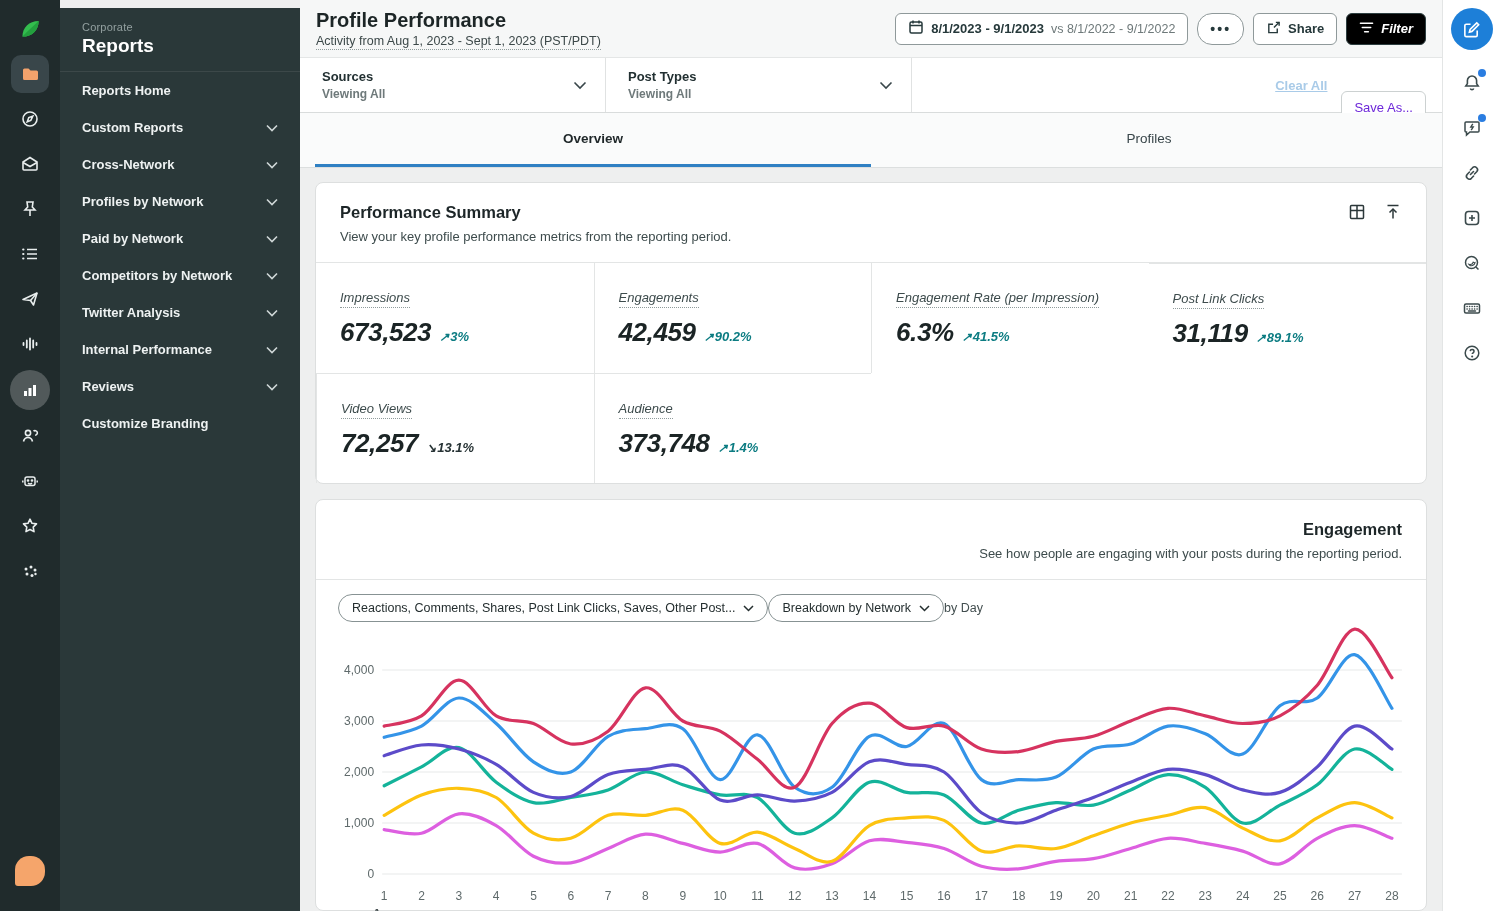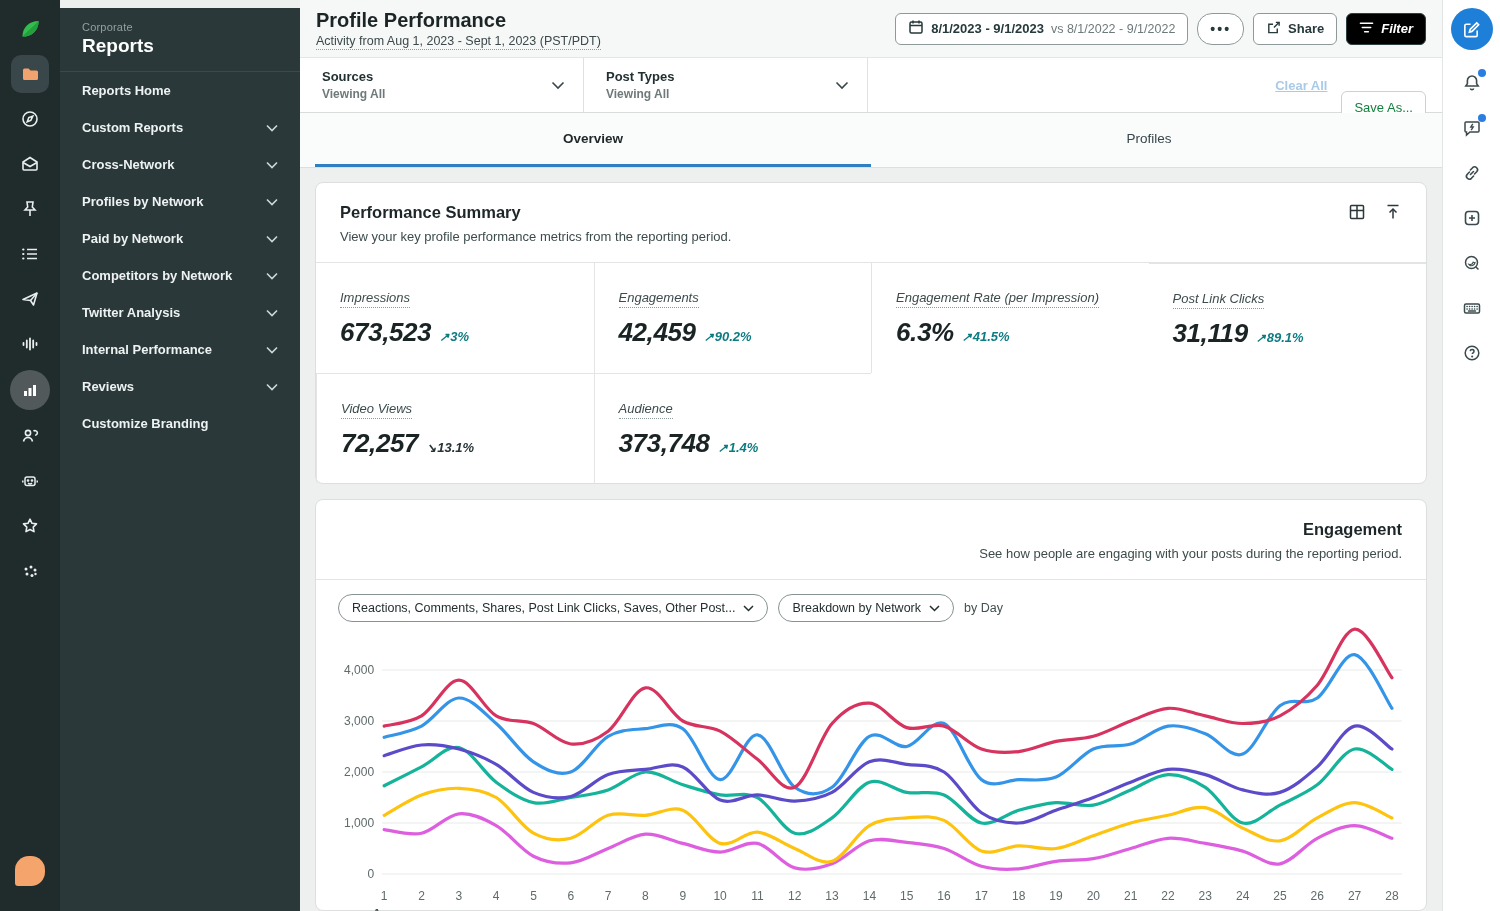--- a/index.html
+++ b/index.html
@@ -37,26 +37,26 @@
   .page-title { font-size:20px; font-weight:700; color:#1c2526; line-height:1.15; }
   .page-subtitle { font-size:12.5px; color:#3c4849; margin-top:2px; }
   .dotted { border-bottom:1px dotted #8f9b9b; padding-bottom:1px; }
   .header-actions { margin-left:auto; display:flex; align-items:center; gap:9px; }
   .btn { display:inline-flex; align-items:center; gap:7px; border:1px solid #8f999a; background:#fff; border-radius:6px; height:32px; padding:0 12px; font-size:13px; font-weight:700; color:#26393b; cursor:pointer; font-family:inherit; }
   .btn .muted { font-weight:400; color:#6e797a; font-size:12.5px; }
   .btn-dark { background:#000000; border-color:#2d3e40; color:#fff;font-style:italic; }
   .btn-ellipsis { letter-spacing:2px; font-size:14px; padding:0 12px; border-radius:15px; }
 
   .filters-row { height:55px; background:#fff; border-bottom:1px solid #d9dcdc; display:flex; align-items:stretch; flex:0 0 auto; }
-  .filter-group { width:284px; border-right:1px solid #e0e2e2; display:flex; align-items:center; justify-content:space-between; padding:0 18px 0 22px; cursor:pointer; }
+  .filter-group { width:306px; border-right:1px solid #e0e2e2; display:flex; align-items:center; justify-content:space-between; padding:0 18px 0 22px; cursor:pointer; }
   .filter-label { font-size:13px; font-weight:700; color:#223032; }
   .filter-value { font-size:12px; color:#6e797a; margin-top:3px;font-weight:bold; }
   .filters-right { margin-left:auto; display:flex; align-items:center; gap:14px; padding-right:16px; }
   .clear-all { font-size:13px; font-weight:700; color:#a9cbe8; text-decoration:underline; cursor:default; }
-  .btn-disabled { color:#15803d; border-color:#ccd1d1; font-weight:400; cursor:default;margin-top:44px; }
+  .btn-disabled { color:#6d28d9; border-color:#ccd1d1; font-weight:400; cursor:default;margin-top:44px; }
 
   .tabs-row { height:55px; background:#fafbfb; border-bottom:1px solid #dcdfdf; display:flex; padding:0 15px; flex:0 0 auto; }
   .tab { flex:1 1 0; display:grid; place-items:center; font-size:13.5px; color:#39464a; cursor:pointer; border-bottom:3px solid transparent; }
   .tab.active { font-weight:700; color:#1f2729; border-bottom-color:#2f80c3; }
 
   .content { flex:1 1 auto; padding:14px 15px 0; display:flex; flex-direction:column; gap:15px; overflow:hidden; }
   .card { background:#fff; border:1px solid #dddfdf; border-radius:8px; }
   .card-head { padding:20px 24px 18px; display:flex; align-items:flex-start; }
   .card-title { font-size:16.5px; font-weight:700; color:#1d2628; }
   .card-sub { font-size:13px; color:#3d4b4c; margin-top:7px; }
@@ -70,21 +70,21 @@
   .metric:nth-child(-n+3){ border-top:none; }
   .metric-label { display:inline-block; font-size:13px; color:#3d4b4c; border-bottom:1px dotted #8f9b9b; padding-bottom:2px; }
   .metric-value-row { margin-top:9px; display:flex; align-items:baseline; gap:8px; }
   .metric-value { font-size:26px; font-weight:700; color:#1b2425; letter-spacing:-.4px; }
   .delta { font-size:13px; font-weight:700; color:#0c7c82; }
   .delta .arrow { font-size:12px; margin-right:1px; }
   .metric.down .delta { color:#273335; }
 
   .engagement-card { flex:1 1 auto; display:flex; flex-direction:column; min-height:0; }
   .engagement-card .card-head { border-bottom:1px solid #e3e5e5; flex-direction:column; align-items:flex-end; }
-  .chart-controls { display:flex; align-items:center; gap:10px; padding:14px 22px 2px; }
+  .chart-controls { display:flex; align-items:center; padding:14px 22px 2px; }
   .pill { display:inline-flex; align-items:center; gap:8px; border:1px solid #87producer; border:1px solid #879293; border-radius:16px; background:#fff; padding:6px 13px; font-size:12.5px; color:#242e2f; cursor:pointer; font-family:inherit; }
   .by-label { font-size:12.5px; color:#424e4f; }
   .chart-wrap { padding:2px 20px 0; }
 </style>
 </head>
 <body>
 
 <div class="app">
 
   <aside class="rail-left">

